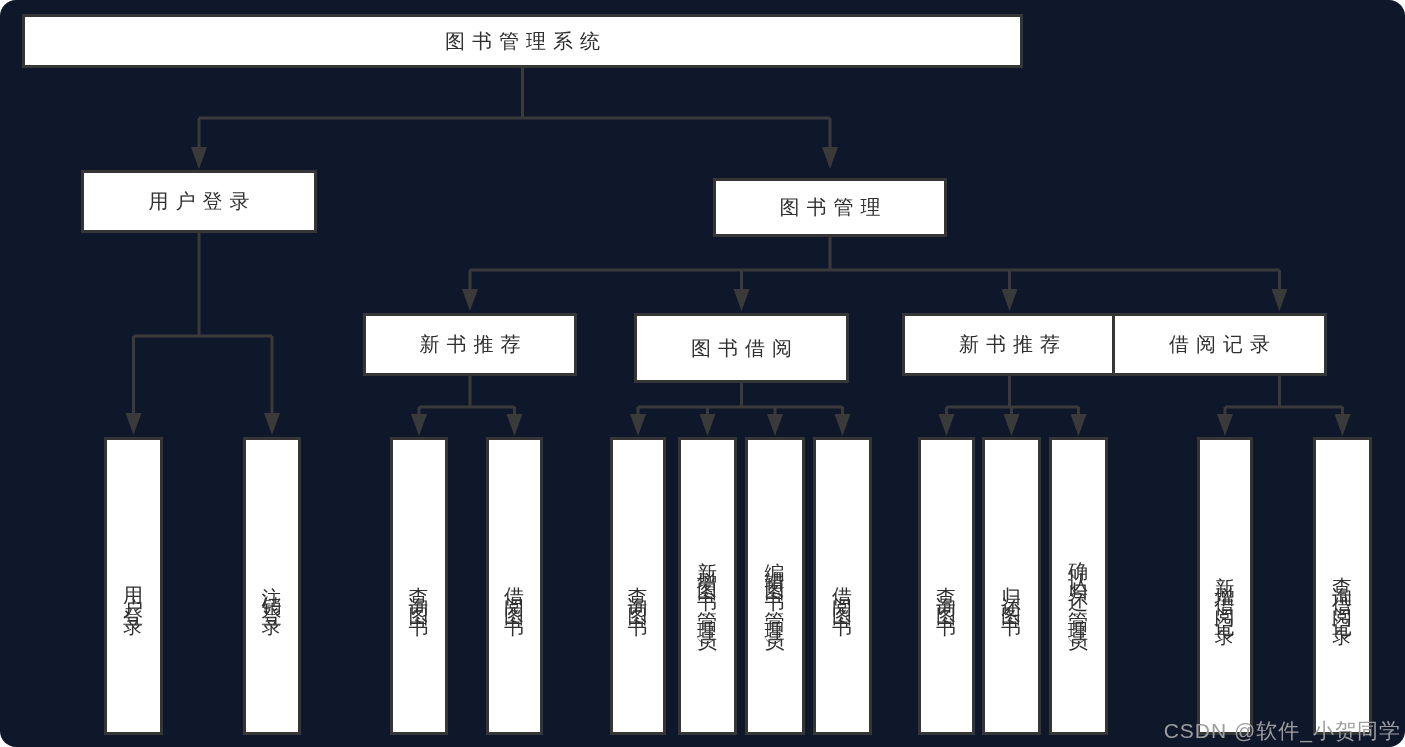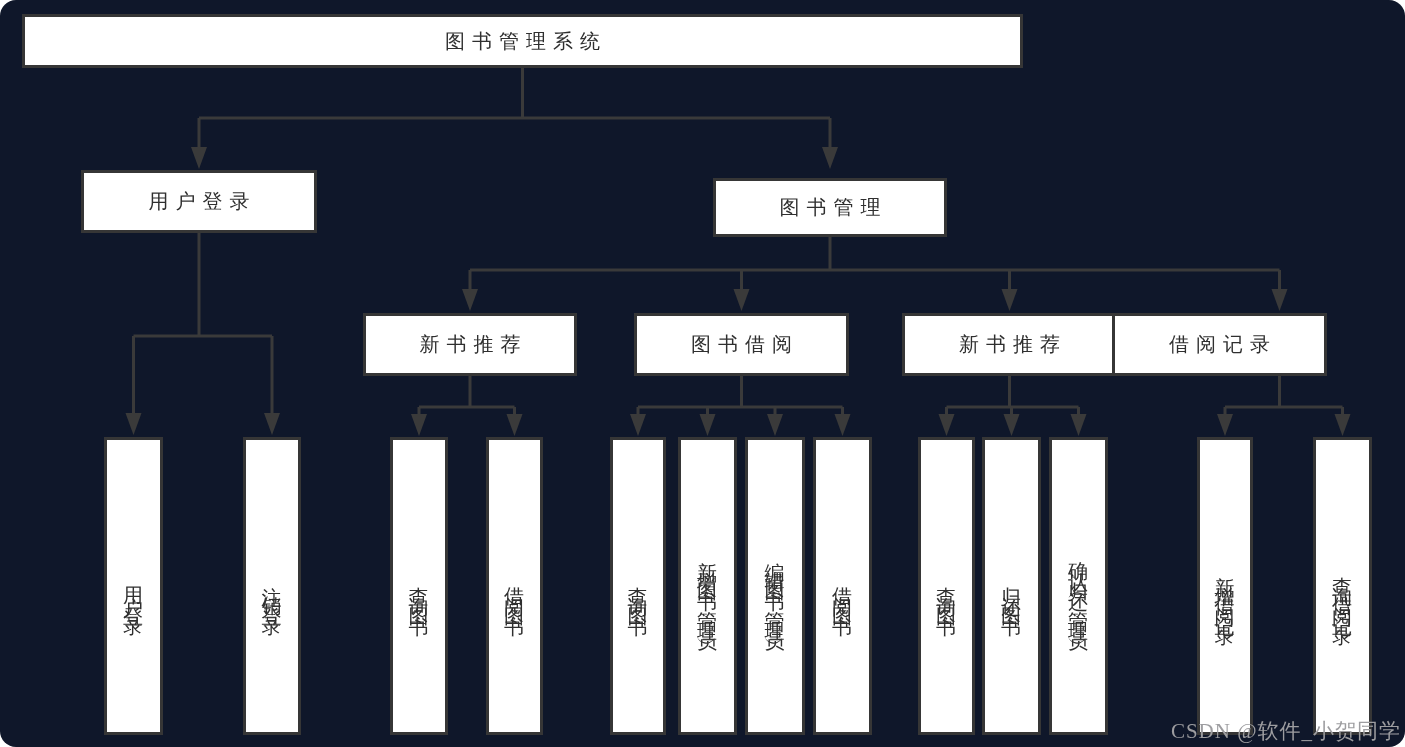--- a/index.html
+++ b/index.html
@@ -42,21 +42,21 @@
     font-size: 20px;
     letter-spacing: 10px;
     line-height: 1;
     padding-top: 10px; 
   }
   
   #root       { left: 22px;   top: 14px;  width: 1001px; height: 54px; }
   #n-user     { left: 81px;   top: 170px; width: 236px;  height: 63px; }
   #n-mgmt     { left: 713px;  top: 178px; width: 234px;  height: 59px; }
   #n-rec      { left: 363px;  top: 313px; width: 214px;  height: 63px; }
-  #n-bor      { left: 634px;  top: 313px; width: 215px;  height: 63px; }
+  #n-bor      { left: 634px;  top: 313px; width: 215px;  height: 70px; }
   #n-cur      { left: 902px;  top: 313px; width: 215px;  height: 63px; }
   #n-log      { left: 1112px; top: 313px; width: 215px;  height: 63px; }
   .leaf       { top: 437px; height: 298px; }
   #l-ulogin   { left: 104px;  width: 59px; }
   #l-logout   { left: 243px;  width: 58px; }
   #l-q1       { left: 390px;  width: 58px; }
   #l-b1       { left: 486px;  width: 57px; }
   #l-q2       { left: 610px;  width: 56px; }
   #l-add      { left: 678px;  width: 59px; }
   #l-edit     { left: 745px;  width: 60px; }
@@ -68,21 +68,20 @@
   #l-qrec     { left: 1313px; width: 59px; }
   .watermark {
     position: absolute;
     right: 4px;
     bottom: 2px;
     font-size: 21px;
     letter-spacing: 1px;
     color: #9d9da0;
     z-index: 3;
     white-space: nowrap;
-    font-family: Liberation Serif, serif;
   }
 </style>
 </head>
 <body>
 
 <div class="stage">
 
   <svg class="connectors" viewBox="0 0 1405 747" xmlns="http://www.w3.org/2000/svg">
     <g stroke="#3a3a3a" stroke-width="3" fill="none">
       <path d="M522.5 68 V118"></path>

